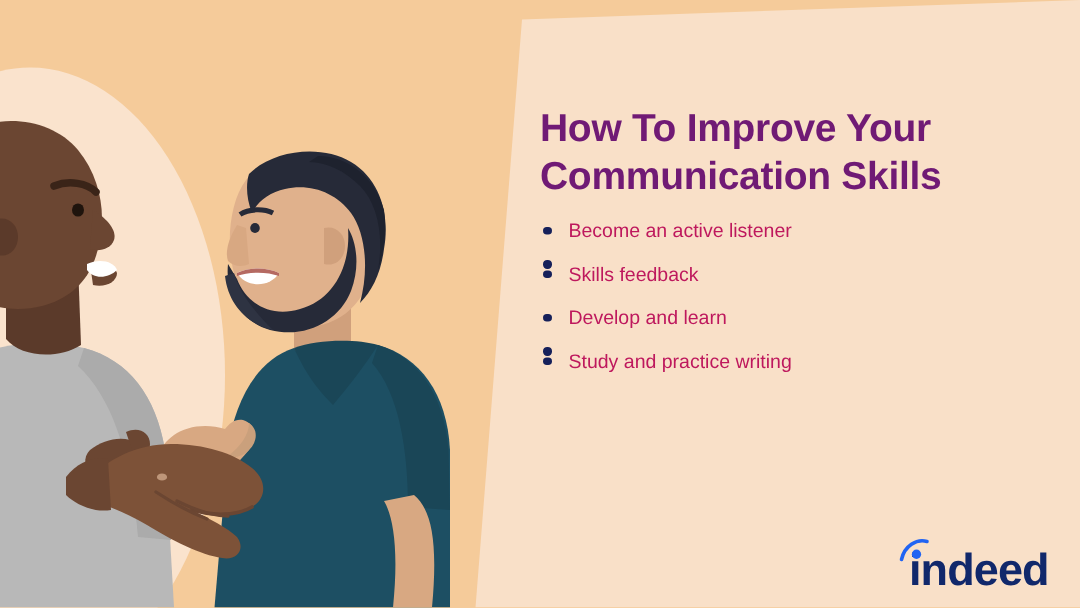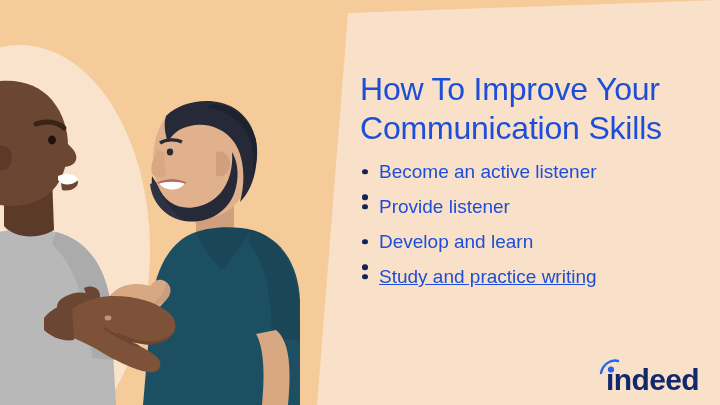--- a/index.html
+++ b/index.html
@@ -15,39 +15,39 @@
 
   
   #panel{
     position:absolute;left:0;top:0;width:720px;height:405px;
     pointer-events:none;
   }
   #content{
     position:absolute;left:360px;top:70px;width:330px;
   }
   .title{
-    color:#1d4ed8;
-    font-size:32px;
+    color:#701a75;
+    font-size:26px;
     line-height:1.22;
-    font-weight:400;
+    font-weight:700;
     letter-spacing:-0.2px;
     margin:0 0 14px 0;
     white-space:pre-line;
   }
   ul.bullets{list-style:none;margin:0;padding:0;}
   ul.bullets li{
     position:relative;
-    color:#1d4ed8;
-    font-size:19px;
+    color:#be185d;
+    font-size:13px;
     line-height:1.0;
     padding:0 0 0 19px;
     margin:0 0 16px 0;
     white-space:nowrap;
   }
-  ul.bullets li:last-child{margin-bottom:17px;text-decoration:underline;}
+  ul.bullets li:last-child{margin-bottom:17px;}
   ul.bullets li .dot{
     position:absolute;left:2px;top:50%;
     width:5.5px;height:5.5px;border-radius:50%;
     background:#16205a;transform:translateY(-50%);
   }
 
   
   #logo{position:absolute;left:598px;top:357px;width:108px;height:40px;}
 </style>
 </head>
@@ -160,21 +160,21 @@
     <ul class="bullets">
       <li>
         <span class="dot"></span>
         <span>Become an active listener</span>
       </li>
       <li>
         <span class="dot"></span>
       </li>
       <li>
         <span class="dot"></span>
-        <span>Provide listener</span>
+        <span>Skills feedback</span>
       </li>
       <li>
         <span class="dot"></span>
         <span>Develop and learn</span>
       </li>
       <li>
         <span class="dot"></span>
       </li>
       <li>
         <span class="dot"></span>

